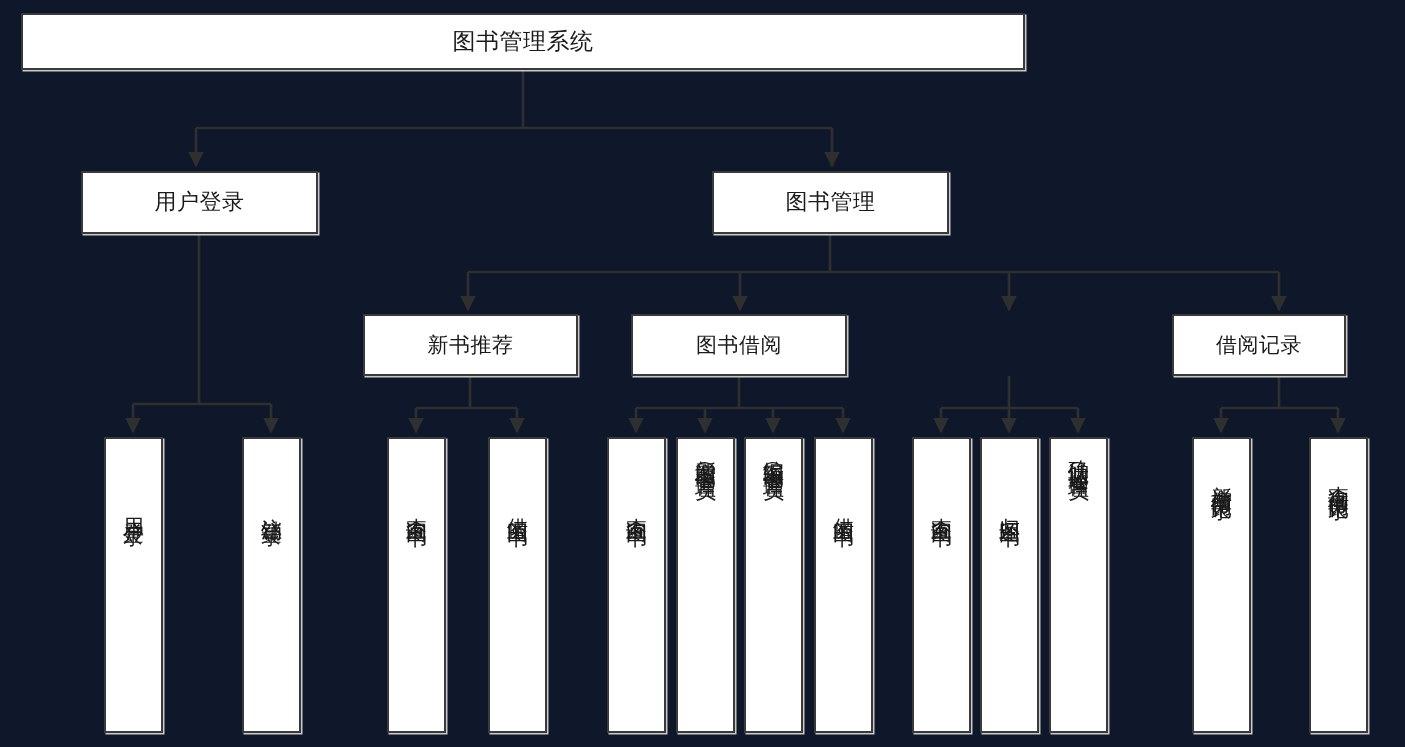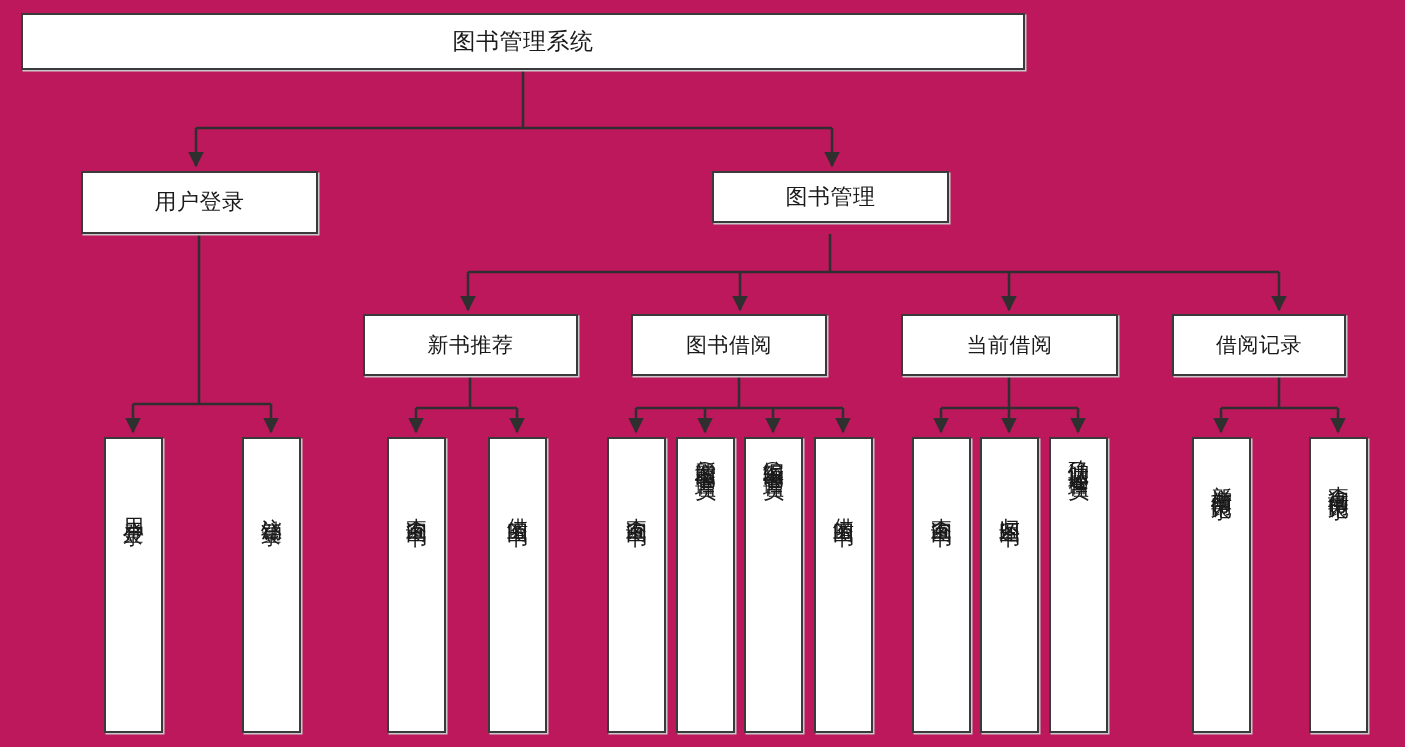--- a/index.html
+++ b/index.html
@@ -7,21 +7,21 @@
     padding: 0;
     background: #ffffff;
   }
   body {
     font-family: "Liberation Sans", "DejaVu Sans", sans-serif;
   }
   #canvas {
     position: relative;
     width: 1405px;
     height: 747px;
-    background: #be185d;
+    background: #0f172a;
     overflow: hidden;
   }
   #connectors {
     position: absolute;
     left: 0;
     top: 0;
     width: 1405px;
     height: 747px;
   }
   .node {
@@ -130,32 +130,29 @@
     </g>
   </svg>
 
   <div class="node root" style="left:21px; top:13px; width:1004px; height:57px;">
     <span class="label">图书管理系统</span>
   </div>
 
   <div class="node lvl2" style="left:81px; top:171px; width:237px; height:63px;">
     <span class="label">用户登录</span>
   </div>
-  <div class="node lvl2" style="left:712px; top:171px; width:237px; height:52px;">
+  <div class="node lvl2" style="left:712px; top:171px; width:237px; height:63px;">
     <span class="label">图书管理</span>
   </div>
 
   <div class="node lvl3" style="left:363px; top:314px; width:215px; height:62px;">
     <span class="label">新书推荐</span>
   </div>
-  <div class="node lvl3" style="left:631px; top:314px; width:196px; height:62px;">
+  <div class="node lvl3" style="left:631px; top:314px; width:216px; height:62px;">
     <span class="label">图书借阅</span>
-  </div>
-  <div class="node lvl3" style="left:901px; top:314px; width:217px; height:62px;">
-    <span class="label">当前借阅</span>
   </div>
   <div class="node lvl3" style="left:1172px; top:314px; width:174px; height:62px;">
     <span class="label">借阅记录</span>
   </div>
 
   <div class="node leaf short" style="left:104px; top:437px; width:59px; height:296px;">
     <span class="label">用户登录</span>
   </div>
   <div class="node leaf short" style="left:242px; top:437px; width:59px; height:296px;">
     <span class="label">注销登录</span>

